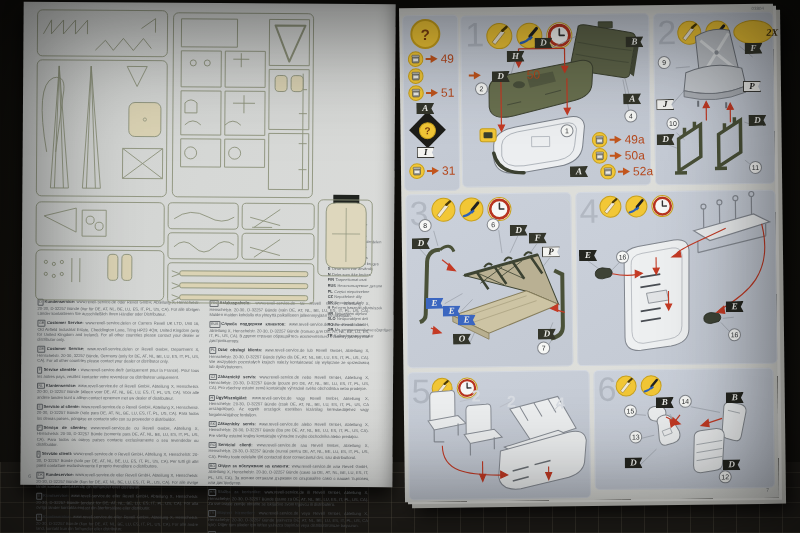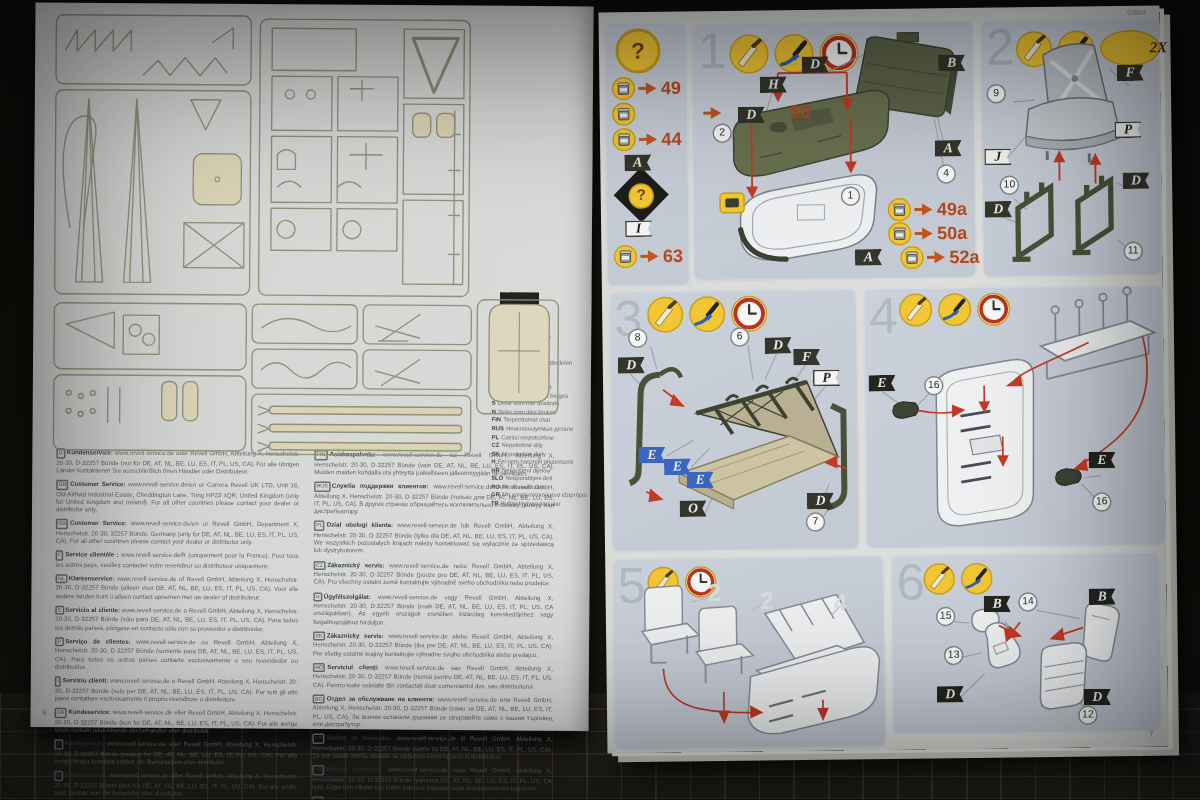--- a/index.html
+++ b/index.html
@@ -40,21 +40,21 @@
         font:italic bold 9px "Liberation Serif",serif;text-align:center;line-height:11px;
         clip-path:polygon(0 0,100% 0,84% 50%,100% 100%,0 100%);}
   .flag-black{background:#24251f;}
   .flag-blue{background:#3b66c0;}
   .flag-white{background:#f4f4f1;color:#1d1d1b;border:1px solid #3c3c38;box-sizing:border-box;line-height:9px;}
   .co{position:absolute;width:13px;height:13px;border-radius:50%;z-index:3;background:#f6f7f5;
       border:1px solid #83878d;box-sizing:border-box;color:#2c2e30;
       font-size:7px;display:flex;align-items:center;justify-content:center;}
   .ghost{position:absolute;color:#d9dde3;font-weight:bold;font-size:16px;z-index:2;}
   .pref{position:absolute;display:flex;align-items:center;gap:2px;z-index:3;}
-  .pref .num{font-weight:bold;font-size:12px;color:#b5491e;}
+  .pref .num{font-weight:normal;font-size:12px;color:#b5491e;}
   .pot{width:16px;height:16px;display:inline-block;}
   .pot svg{width:100%;height:100%;display:block;}
   .p-arrow{position:relative;width:13px;height:9px;display:inline-block;}
   .p-arrow::before{content:"";position:absolute;left:0;top:3.4px;width:6px;height:2.4px;background:#c2551d;}
   .p-arrow::after{content:"";position:absolute;left:5px;top:0;width:0;height:0;
       border:4.5px solid transparent;border-left:7px solid #c2551d;}
   .swatch-icon{position:absolute;width:17px;height:14px;background:#f2c736;border:1.5px solid #c9a11c;
       border-radius:3px;box-sizing:border-box;z-index:3;display:flex;align-items:center;justify-content:center;}
   .swatch-icon b{display:block;width:9px;height:6px;background:#39402e;border-radius:1px;}
   .art{position:absolute;inset:0;width:100%;height:100%;z-index:1;}
@@ -338,38 +338,38 @@
       <div class="pref" style="left:5px;top:70px;">
         <span class="pot">
             <svg viewBox="0 0 16 16">
               <circle cx="8" cy="8" r="7.3" fill="#f2c736" stroke="#c9a11c"></circle>
               <rect x="4.6" y="5.8" width="6.8" height="6" rx="1" fill="#9a9a94" stroke="#50504a" stroke-width="0.7"></rect>
               <rect x="4.2" y="4.2" width="7.6" height="1.8" rx="0.8" fill="#cfcfc9" stroke="#50504a" stroke-width="0.6"></rect>
               <rect x="5.6" y="7.6" width="4.8" height="2.4" fill="#ebebe7"></rect>
             </svg>
           </span>
         <span class="p-arrow"></span>
-        <span class="num">44</span>
+        <span class="num">51</span>
       </div>
       <span class="flag" style="left:13px;top:88px;">A</span>
       <span class="diamond" style="left:11px;top:102px;">
         <span class="qc">?</span>
       </span>
       <span class="flag flag-white" style="left:13px;top:132px;">I</span>
       <div class="pref" style="left:5px;top:148px;">
         <span class="pot">
             <svg viewBox="0 0 16 16">
               <circle cx="8" cy="8" r="7.3" fill="#f2c736" stroke="#c9a11c"></circle>
               <rect x="4.6" y="5.8" width="6.8" height="6" rx="1" fill="#9a9a94" stroke="#50504a" stroke-width="0.7"></rect>
               <rect x="4.2" y="4.2" width="7.6" height="1.8" rx="0.8" fill="#cfcfc9" stroke="#50504a" stroke-width="0.6"></rect>
               <rect x="5.6" y="7.6" width="4.8" height="2.4" fill="#ebebe7"></rect>
             </svg>
           </span>
         <span class="p-arrow"></span>
-        <span class="num">63</span>
+        <span class="num">31</span>
       </div>
     </div>
 
     <div class="panel" style="left:61px;top:8px;width:189px;height:172px;">
       <span class="snum" style="left:5px;top:2px;">1</span>
       <span class="tool" style="left:26px;top:8px;width:26px;height:26px;">
           <svg viewBox="0 0 20 20">
             <path d="M4 15 L12 5 l2.5 2 L6.5 17 Z" fill="#efe9da" stroke="#8a6d1d" stroke-width="0.5"></path>
             <path d="M12.5 5.5 L16 2.5" stroke="#4d3c08" stroke-width="2.2" stroke-linecap="round"></path>
           </svg>

